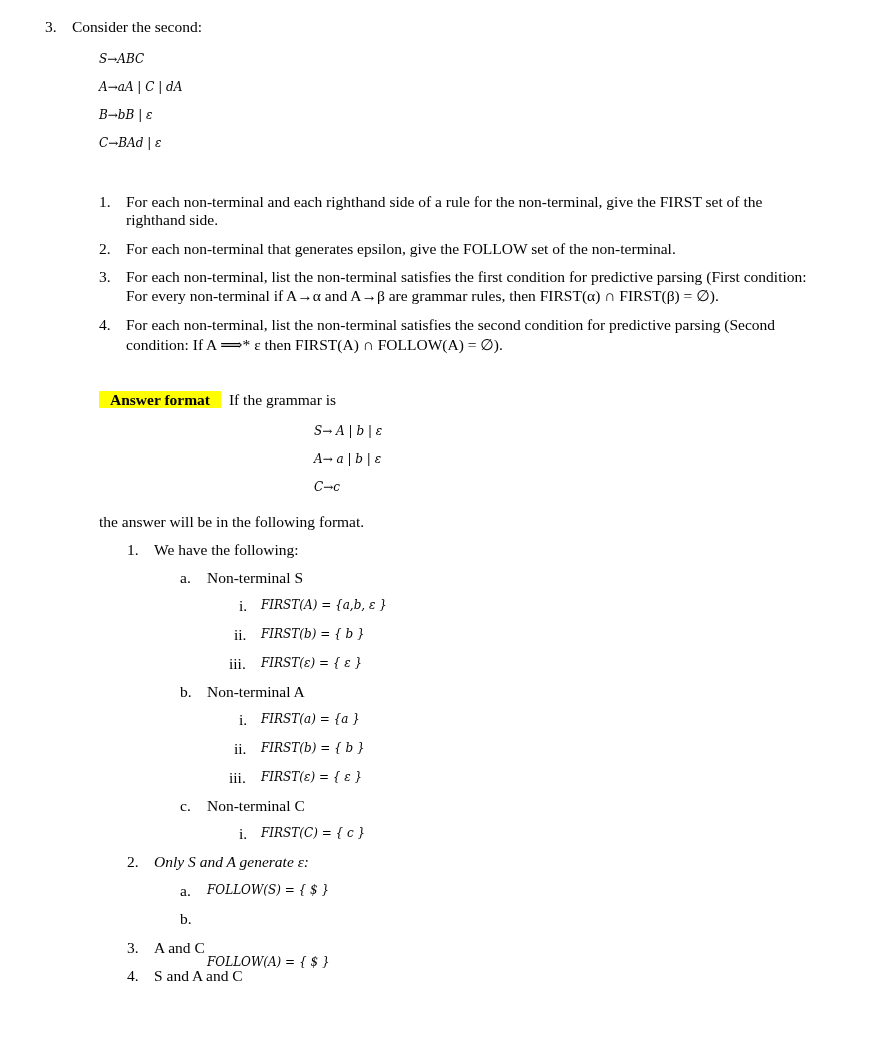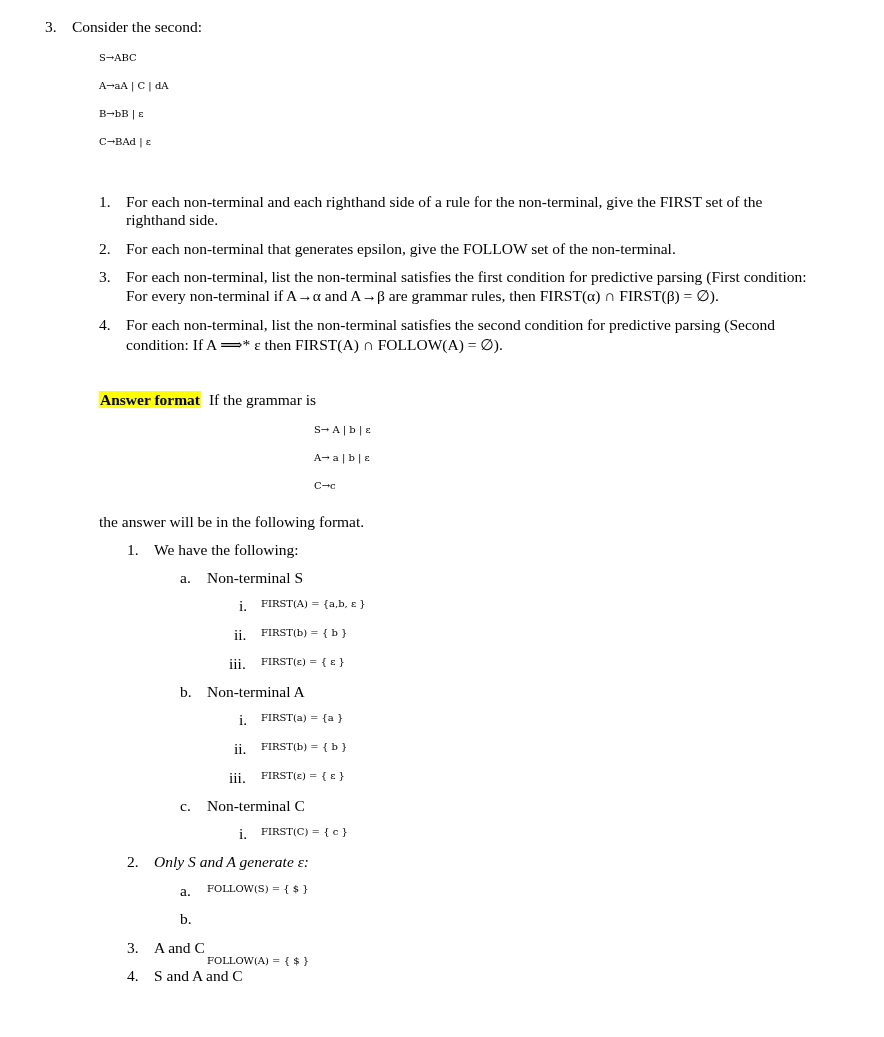--- a/index.html
+++ b/index.html
@@ -2,22 +2,22 @@
 <html><head>
   <meta charset="utf-8">
   <style>
     html, body { margin:0; padding:0; background:#ffffff; }
     body {
       width:884px; height:1037px; position:relative; overflow:hidden;
       font-family: "Liberation Serif", "DejaVu Serif", serif;
       font-size:15.5px; color:#000;
     }
     .abs { position:absolute; white-space:nowrap; }
-    .math { font-family: "DejaVu Serif", "Liberation Serif", serif; font-size:10px; }
-    .hl { background:#ffff00; font-weight:bold; padding:0 1px; }
+    .math { font-family: "DejaVu Serif", "Liberation Serif", serif; font-style:italic; font-size:12px; }
+    .hl { background:#ffff00; font-weight:bold; padding:0 11px; }
   </style>
 </head>
 <body>
 
 <div class="abs" style="left:45px;top:18px;">3.</div>
 <div class="abs" style="left:72px;top:18px;">Consider the second:</div>
 
 <div class="abs math" style="left:99px;top:52px;">S→ABC</div>
 <div class="abs math" style="left:99px;top:80px;">A→aA | C | dA</div>
 <div class="abs math" style="left:99px;top:108px;">B→bB | ε</div>

